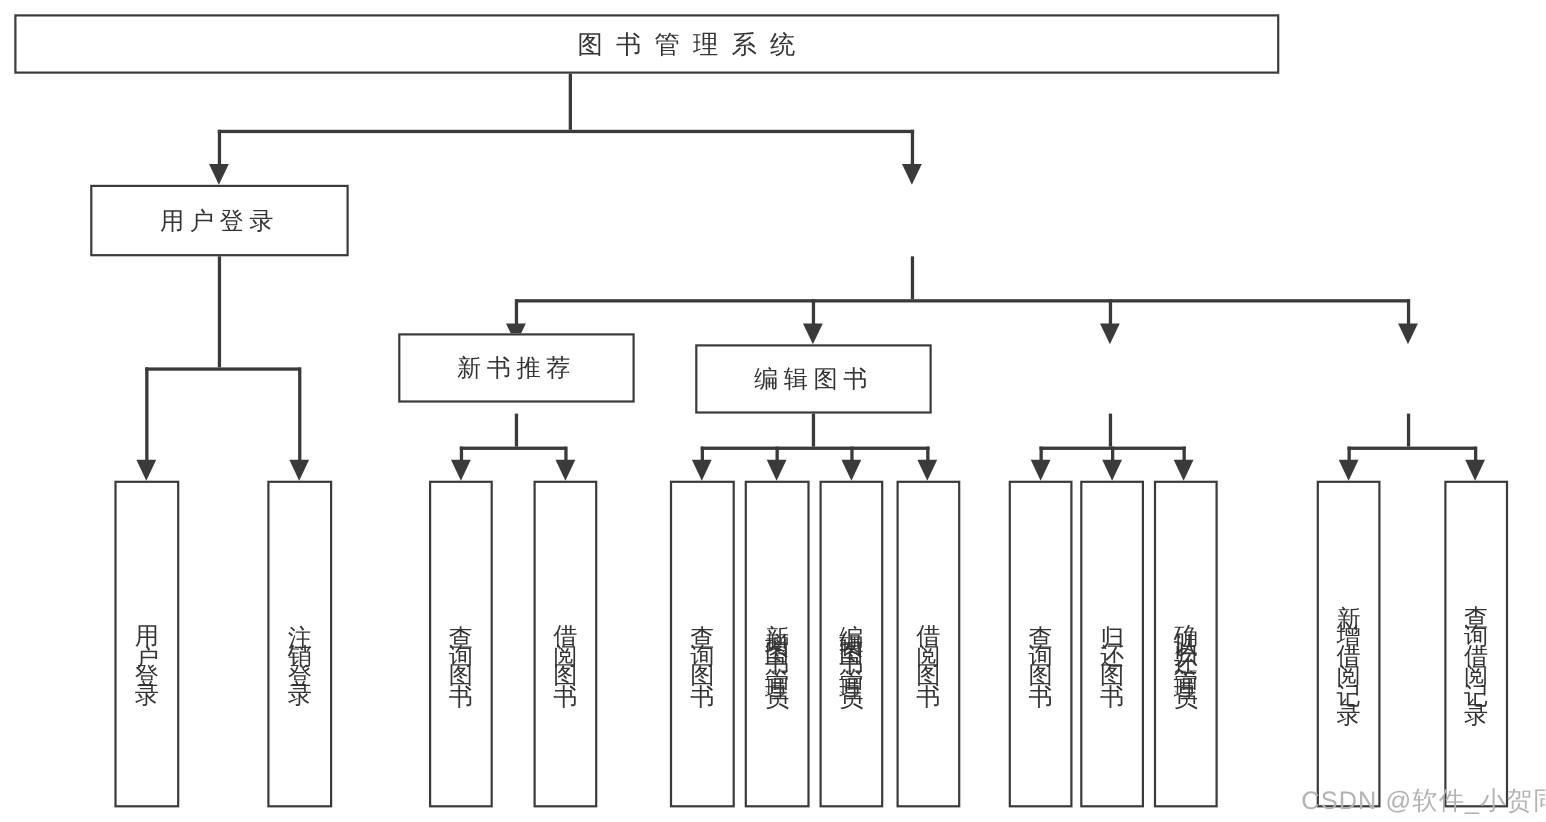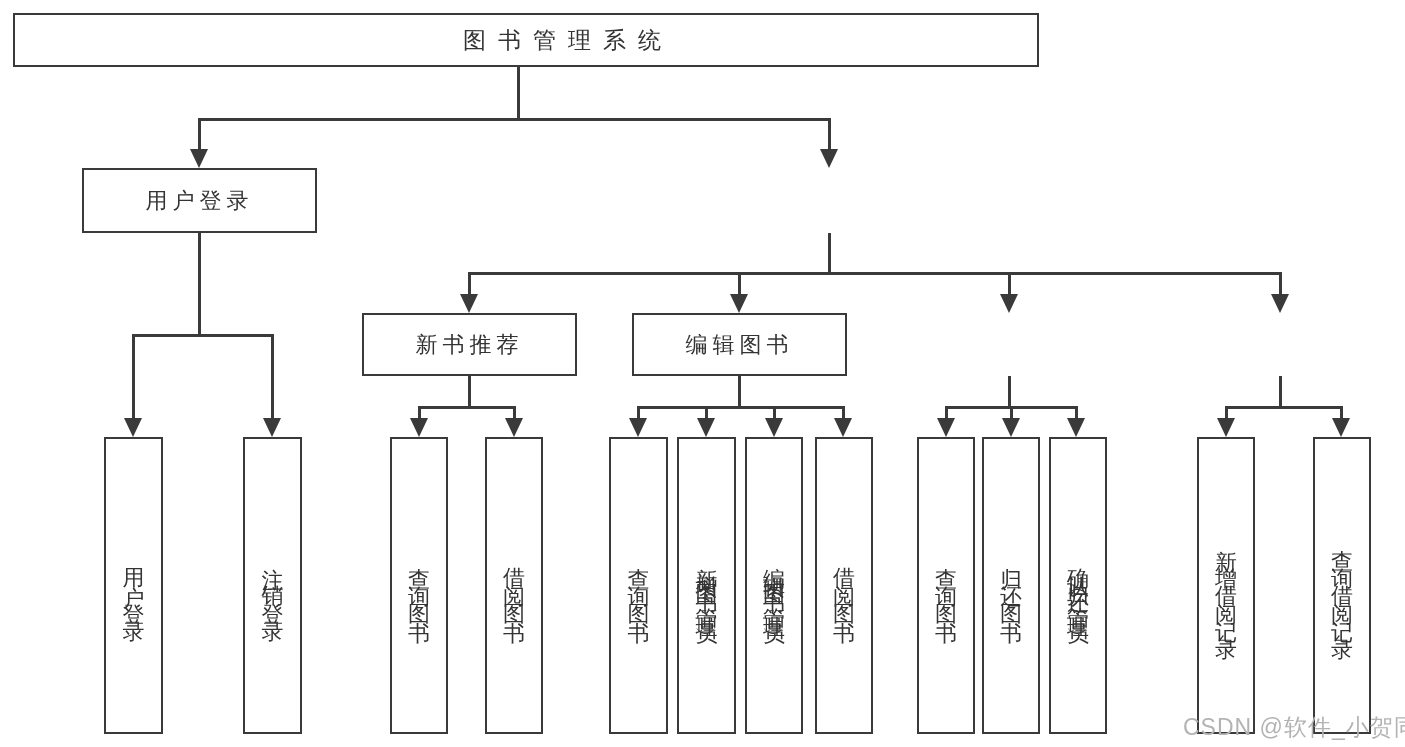--- a/index.html
+++ b/index.html
@@ -27,21 +27,21 @@
   .watermark{
     position:absolute;left:1183px;top:712px;font-size:23px;color:#b3b3b3;
     letter-spacing:1px;white-space:nowrap;
   }
 </style>
 </head>
 <body>
 
 <div class="canvas">
 
-  <div class="box hbox rootbox" style="left:13px;top:13px;width:1026px;height:54px;">
+  <div class="box hbox rootbox" style="left:13px;top:13px;width:1150px;height:54px;">
     <span>图书管理系统</span>
   </div>
 
   <div class="vline" style="left:517px;top:67px;height:51px;"></div>
   <div class="hline" style="left:198px;top:118px;width:633px;"></div>
   <div class="vline" style="left:198px;top:118px;height:33px;"></div>
   <div class="arrow" style="left:190px;top:149px;"></div>
   <div class="vline" style="left:828px;top:118px;height:33px;"></div>
   <div class="arrow" style="left:820px;top:149px;"></div>
 
@@ -60,21 +60,21 @@
   <div class="hline" style="left:469px;top:272px;width:812px;"></div>
   <div class="vline" style="left:468px;top:272px;height:24px;"></div>
   <div class="arrow" style="left:460px;top:294px;"></div>
   <div class="vline" style="left:738px;top:272px;height:24px;"></div>
   <div class="arrow" style="left:730px;top:294px;"></div>
   <div class="vline" style="left:1008px;top:272px;height:24px;"></div>
   <div class="arrow" style="left:1000px;top:294px;"></div>
   <div class="vline" style="left:1279px;top:272px;height:24px;"></div>
   <div class="arrow" style="left:1271px;top:294px;"></div>
 
-  <div class="box hbox" style="left:362px;top:313px;width:215px;height:63px;">
+  <div class="box hbox" style="left:362px;top:303px;width:215px;height:63px;">
     <span>新书推荐</span>
   </div>
   <div class="box hbox" style="left:632px;top:313px;width:215px;height:63px;">
     <span>编辑图书</span>
   </div>
 
   <div class="vline" style="left:468px;top:376px;height:30px;"></div>
   <div class="hline" style="left:418px;top:406px;width:97px;"></div>
   <div class="vline" style="left:418px;top:406px;height:13px;"></div>
   <div class="arrow" style="left:410px;top:418px;"></div>

